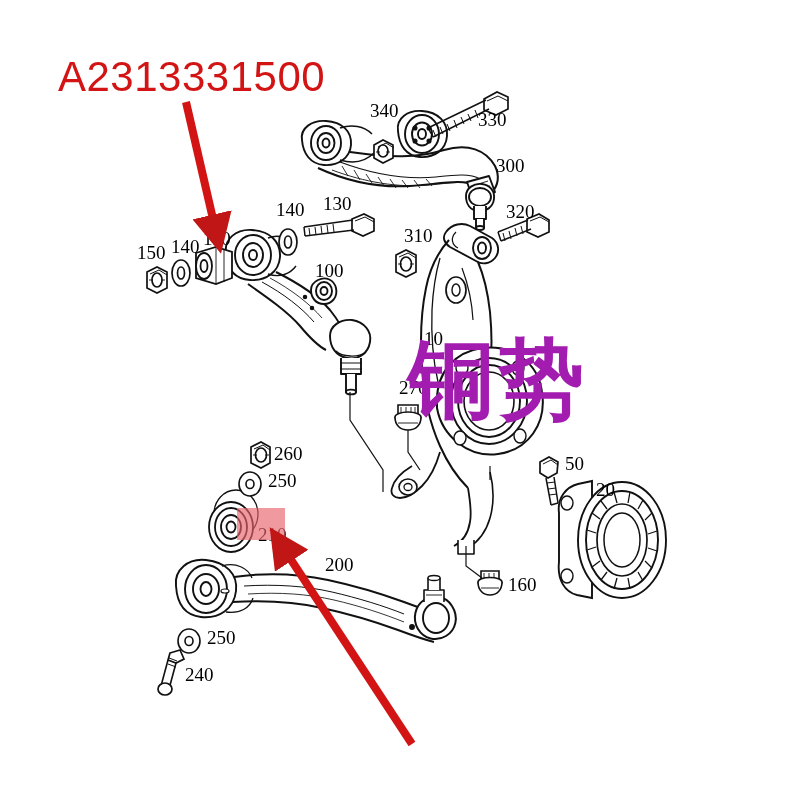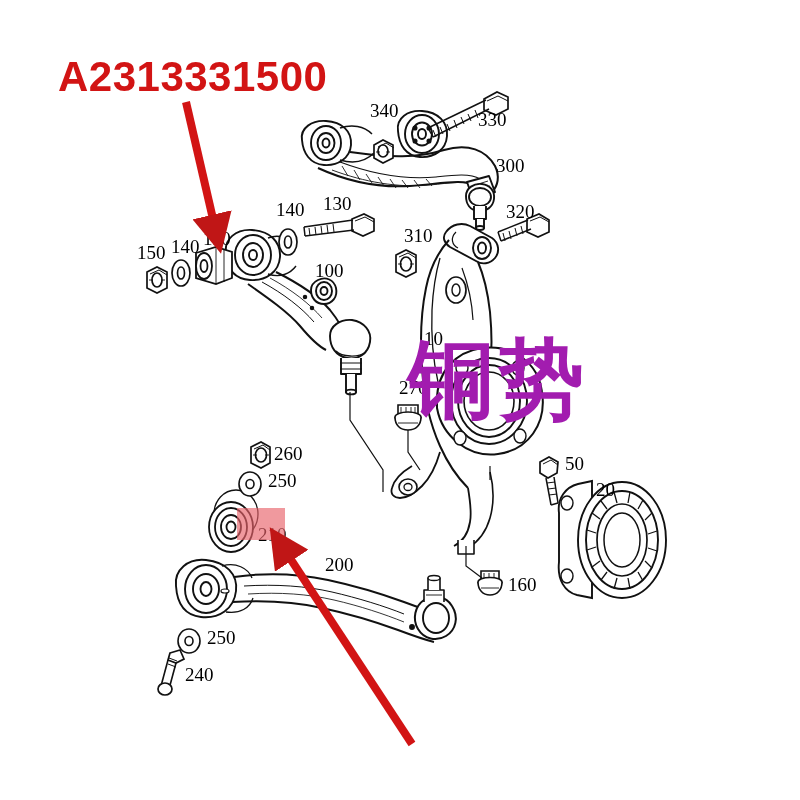--- a/index.html
+++ b/index.html
@@ -21,21 +21,21 @@
     left: 0;
     top: 0;
     width: 800px;
     height: 800px;
   }
   .callout-text {
     position: absolute;
     color: #d21414;
     font-family: "Liberation Sans", sans-serif;
     font-size: 42px;
-    font-weight: 700;
+    font-weight: 400;
     letter-spacing: 0.5px;
     white-space: nowrap;
     line-height: 1;
   }
   #callout-top {
     left: 58px;
     top: 56px;
   }
   #callout-bottom {
     left: 248px;

